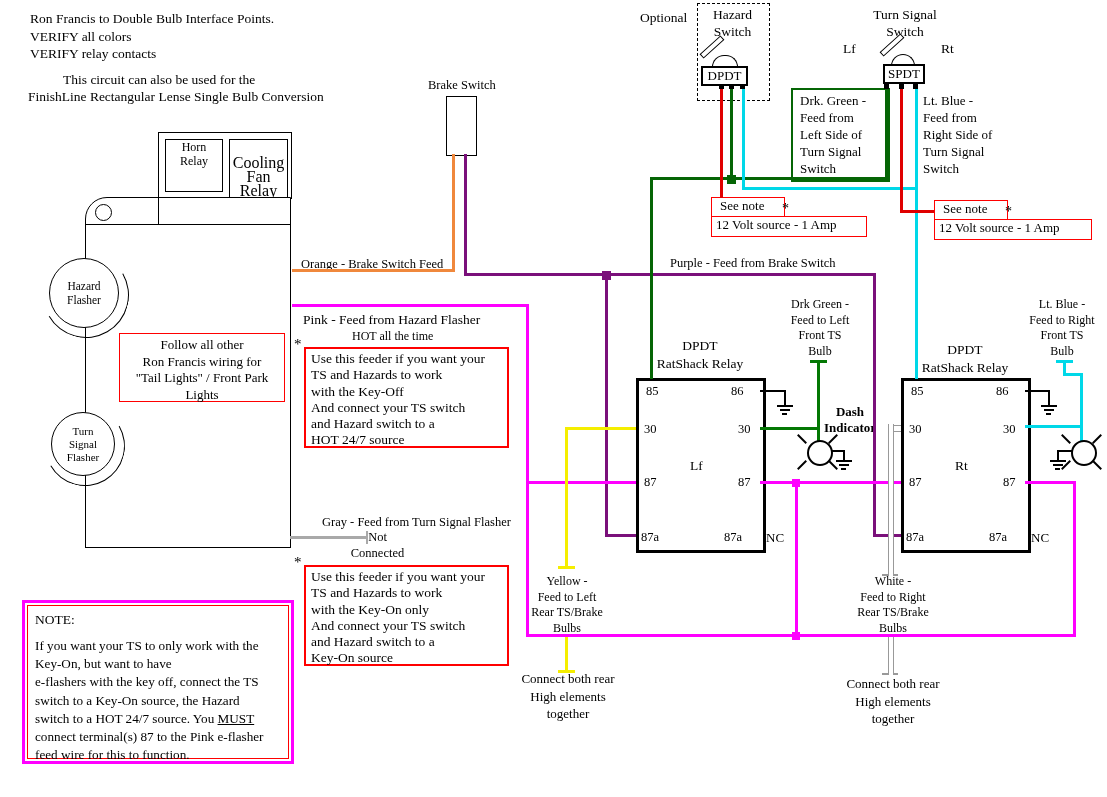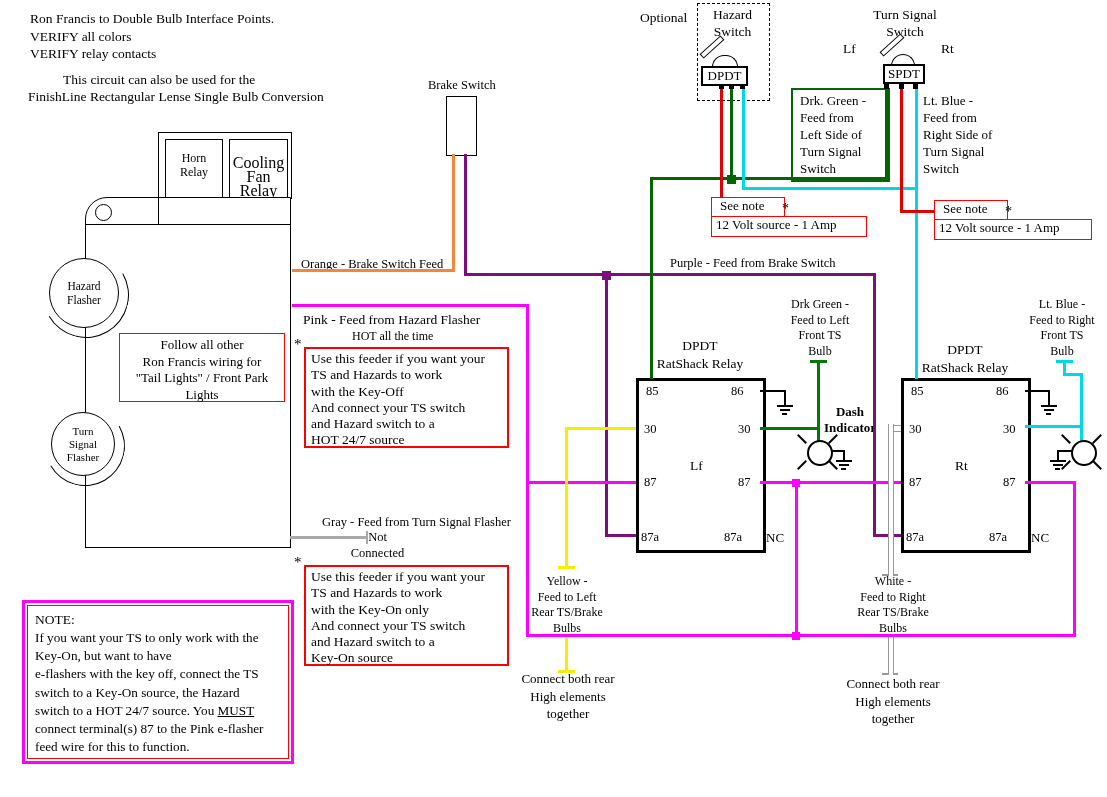--- a/index.html
+++ b/index.html
@@ -77,21 +77,21 @@
   <div class="lbl" style="left:782px;top:201px;font-size:14px;">*</div>
   <div class="box redbox" style="left:711px;top:216px;width:150px;height:19px;padding-left:4px;font-size:13px;">12 Volt source - 1 Amp</div>
   <div class="box redbox" style="left:934px;top:200px;width:64px;height:18px;padding-left:8px;font-size:13px;">See note</div>
   <div class="lbl" style="left:1005px;top:204px;font-size:14px;">*</div>
   <div class="box redbox" style="left:934px;top:219px;width:152px;height:19px;padding-left:4px;font-size:13px;">12 Volt source - 1 Amp</div>
 
   <div class="lbl" style="left:428px;top:77px;font-size:12.5px;">Brake Switch</div>
   <div class="box blackbox" style="left:446px;top:96px;width:29px;height:58px;"></div>
 
   <div class="box blackbox" style="left:158px;top:132px;width:132px;height:65px;"></div>
-  <div class="box blackbox lbl ctr" style="left:165px;top:139px;width:56px;height:51px;font-size:12px;line-height:14px;padding-top:11px;">Horn
+  <div class="box blackbox lbl ctr" style="left:165px;top:139px;width:56px;height:51px;font-size:12px;line-height:14px;">Horn
 Relay</div>
   <div class="box blackbox lbl ctr" style="left:229px;top:139px;width:57px;height:51px;font-size:16px;line-height:14px;padding-top:16px;">Cooling
 Fan
 Relay</div>
 
   <div class="box blackbox" style="left:85px;top:197px;width:204px;height:27px;border-top-left-radius:22px;"></div>
   <div class="circ" style="left:95px;top:204px;width:15px;height:15px;"></div>
   <div class="wire" style="left:158px;top:197px;width:1px;height:28px;background:#000;"></div>
   <div class="box blackbox" style="left:85px;top:224px;width:204px;height:322px;"></div>
 
@@ -128,21 +128,21 @@
   <div class="box lbl" style="left:304px;top:565px;width:196px;height:95px;border:2px solid var(--c-box_red,#f00);font-size:13.5px;line-height:16.3px;padding:2px 0 0 5px;">Use this feeder if you want your
 TS and Hazards to work
 with the Key-On only
 And connect your TS switch
 and Hazard switch to a
 Key-On source</div>
 
   <div class="box" style="left:22px;top:600px;width:266px;height:158px;border:3px solid var(--c-pink,#f0f);">
     <div style="position:absolute;left:2px;top:2px;right:2px;bottom:2px;border:1px solid var(--c-box_red,#f00);padding:5px 7px;">
       <div class="lbl" style="position:static;font-size:13.5px;line-height:18px;">NOTE:</div>
-      <div style="white-space:pre-line;font-size:13.2px;line-height:18.2px;"><span>If you want your TS to only work with the
+      <div style="white-space:pre-line;font-size:13.2px;line-height:18.2px;margin-top:8px;"><span>If you want your TS to only work with the
 Key-On, but want to have
 e-flashers with the key off, connect the TS
 switch to a Key-On source, the Hazard
 switch to a HOT 24/7 source. You </span><span class="u">MUST</span><span>
 connect terminal(s) 87 to the Pink e-flasher
 feed wire for this to function.</span></div>
     </div>
   </div>
 
   <div class="lbl ctr" style="left:612px;top:337px;width:176px;font-size:13.5px;line-height:18px;">DPDT

